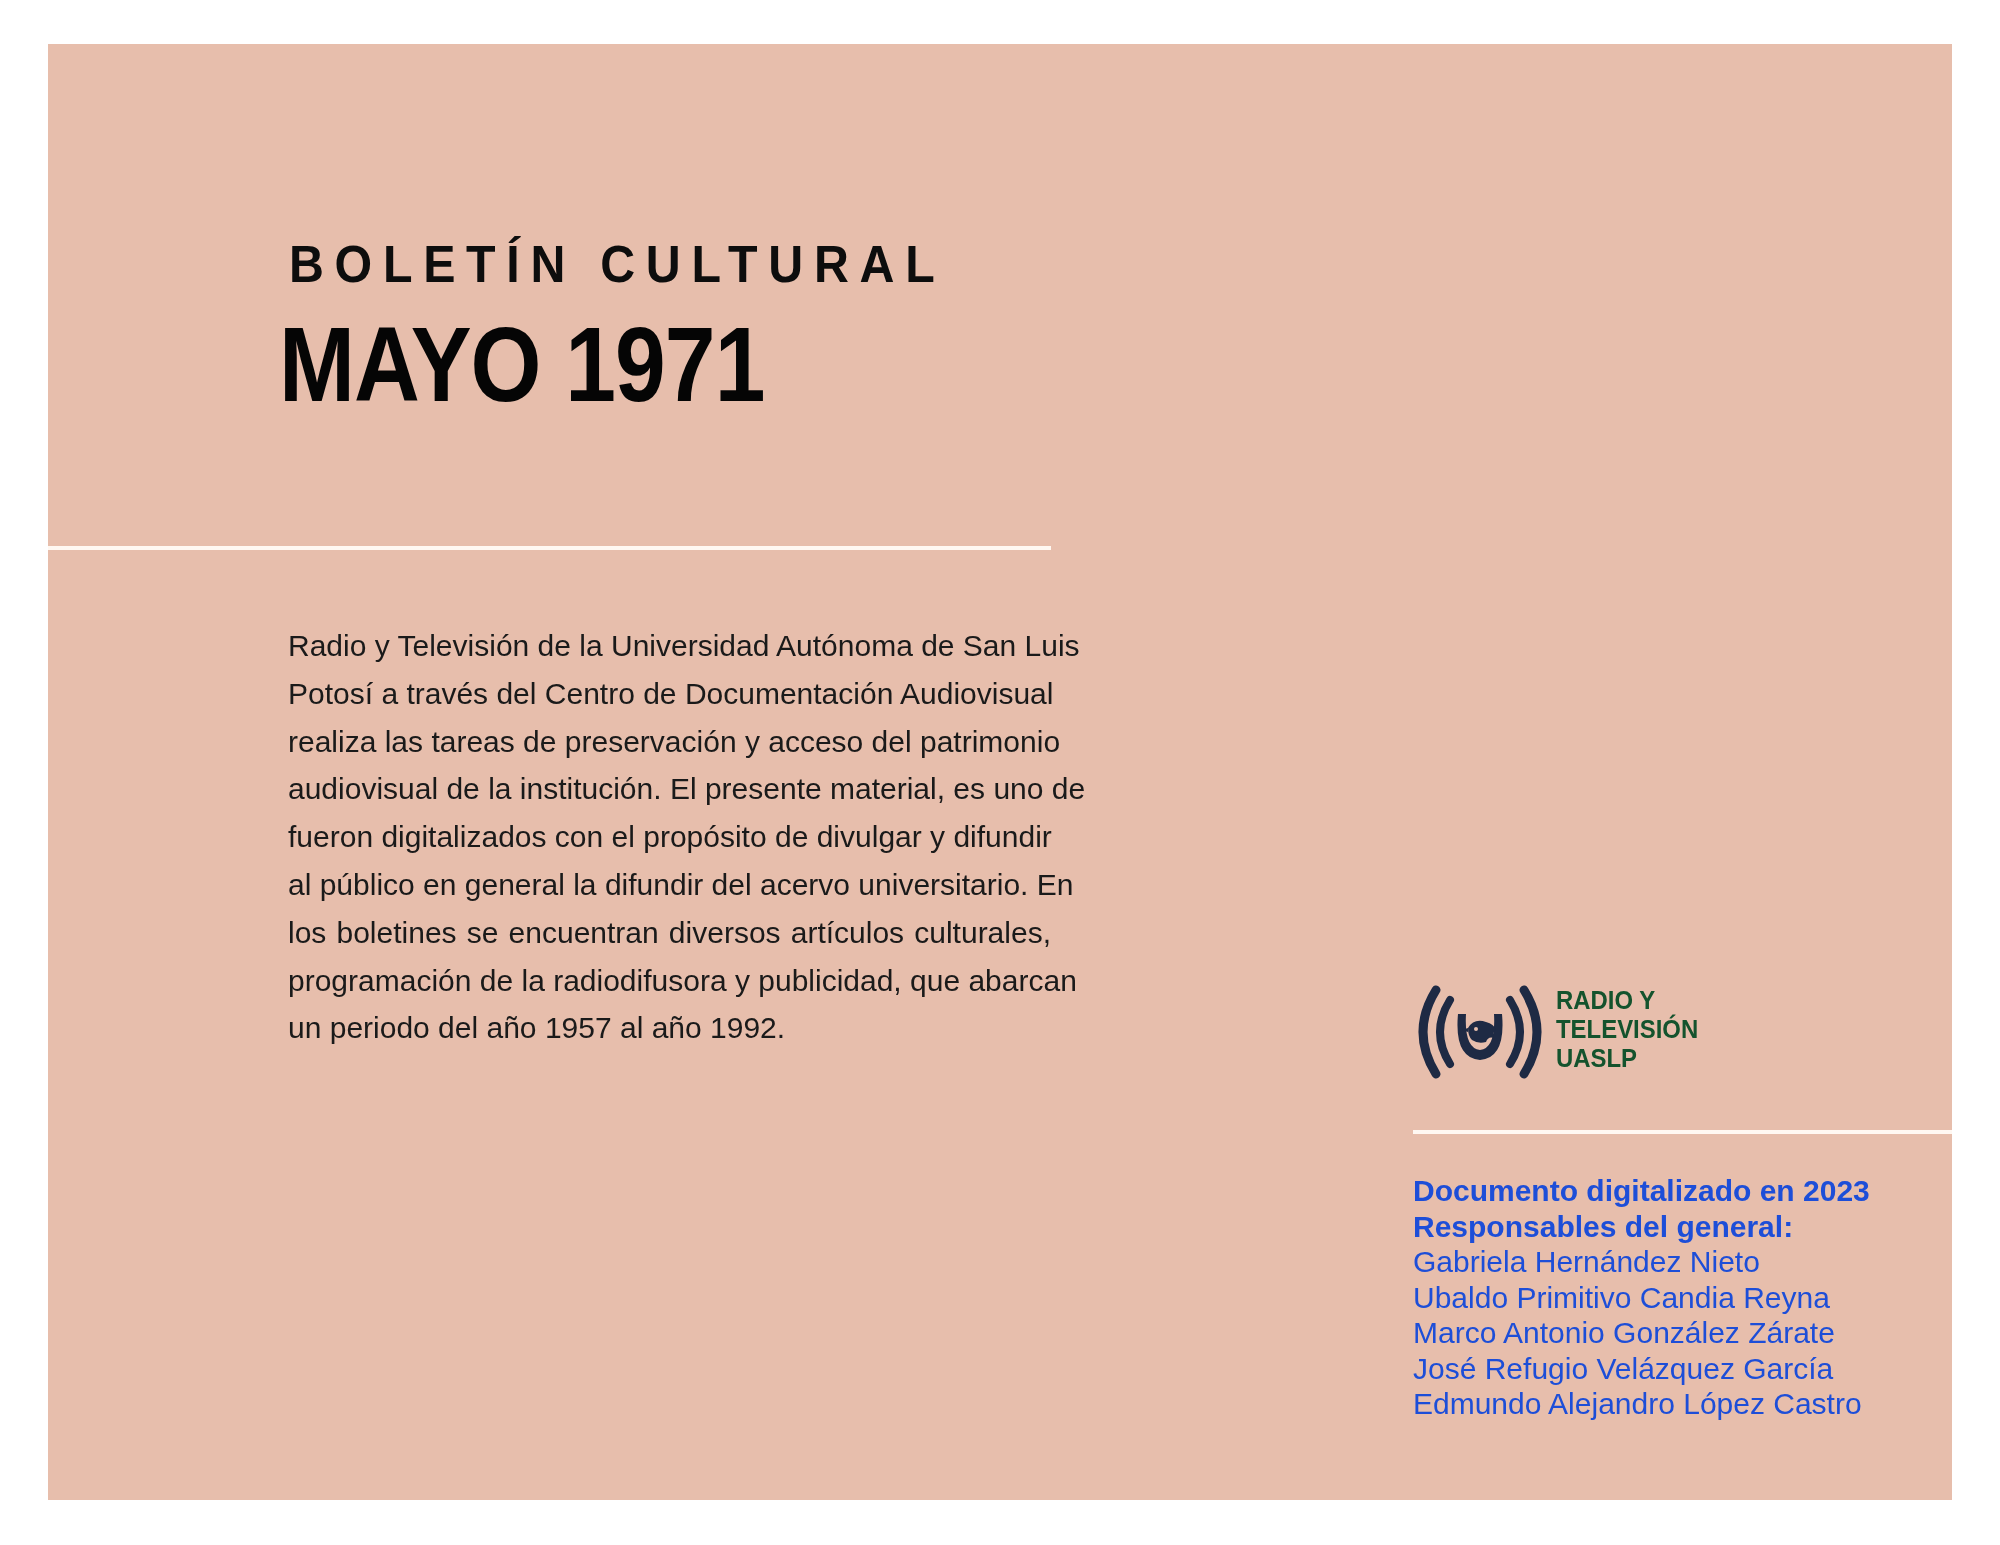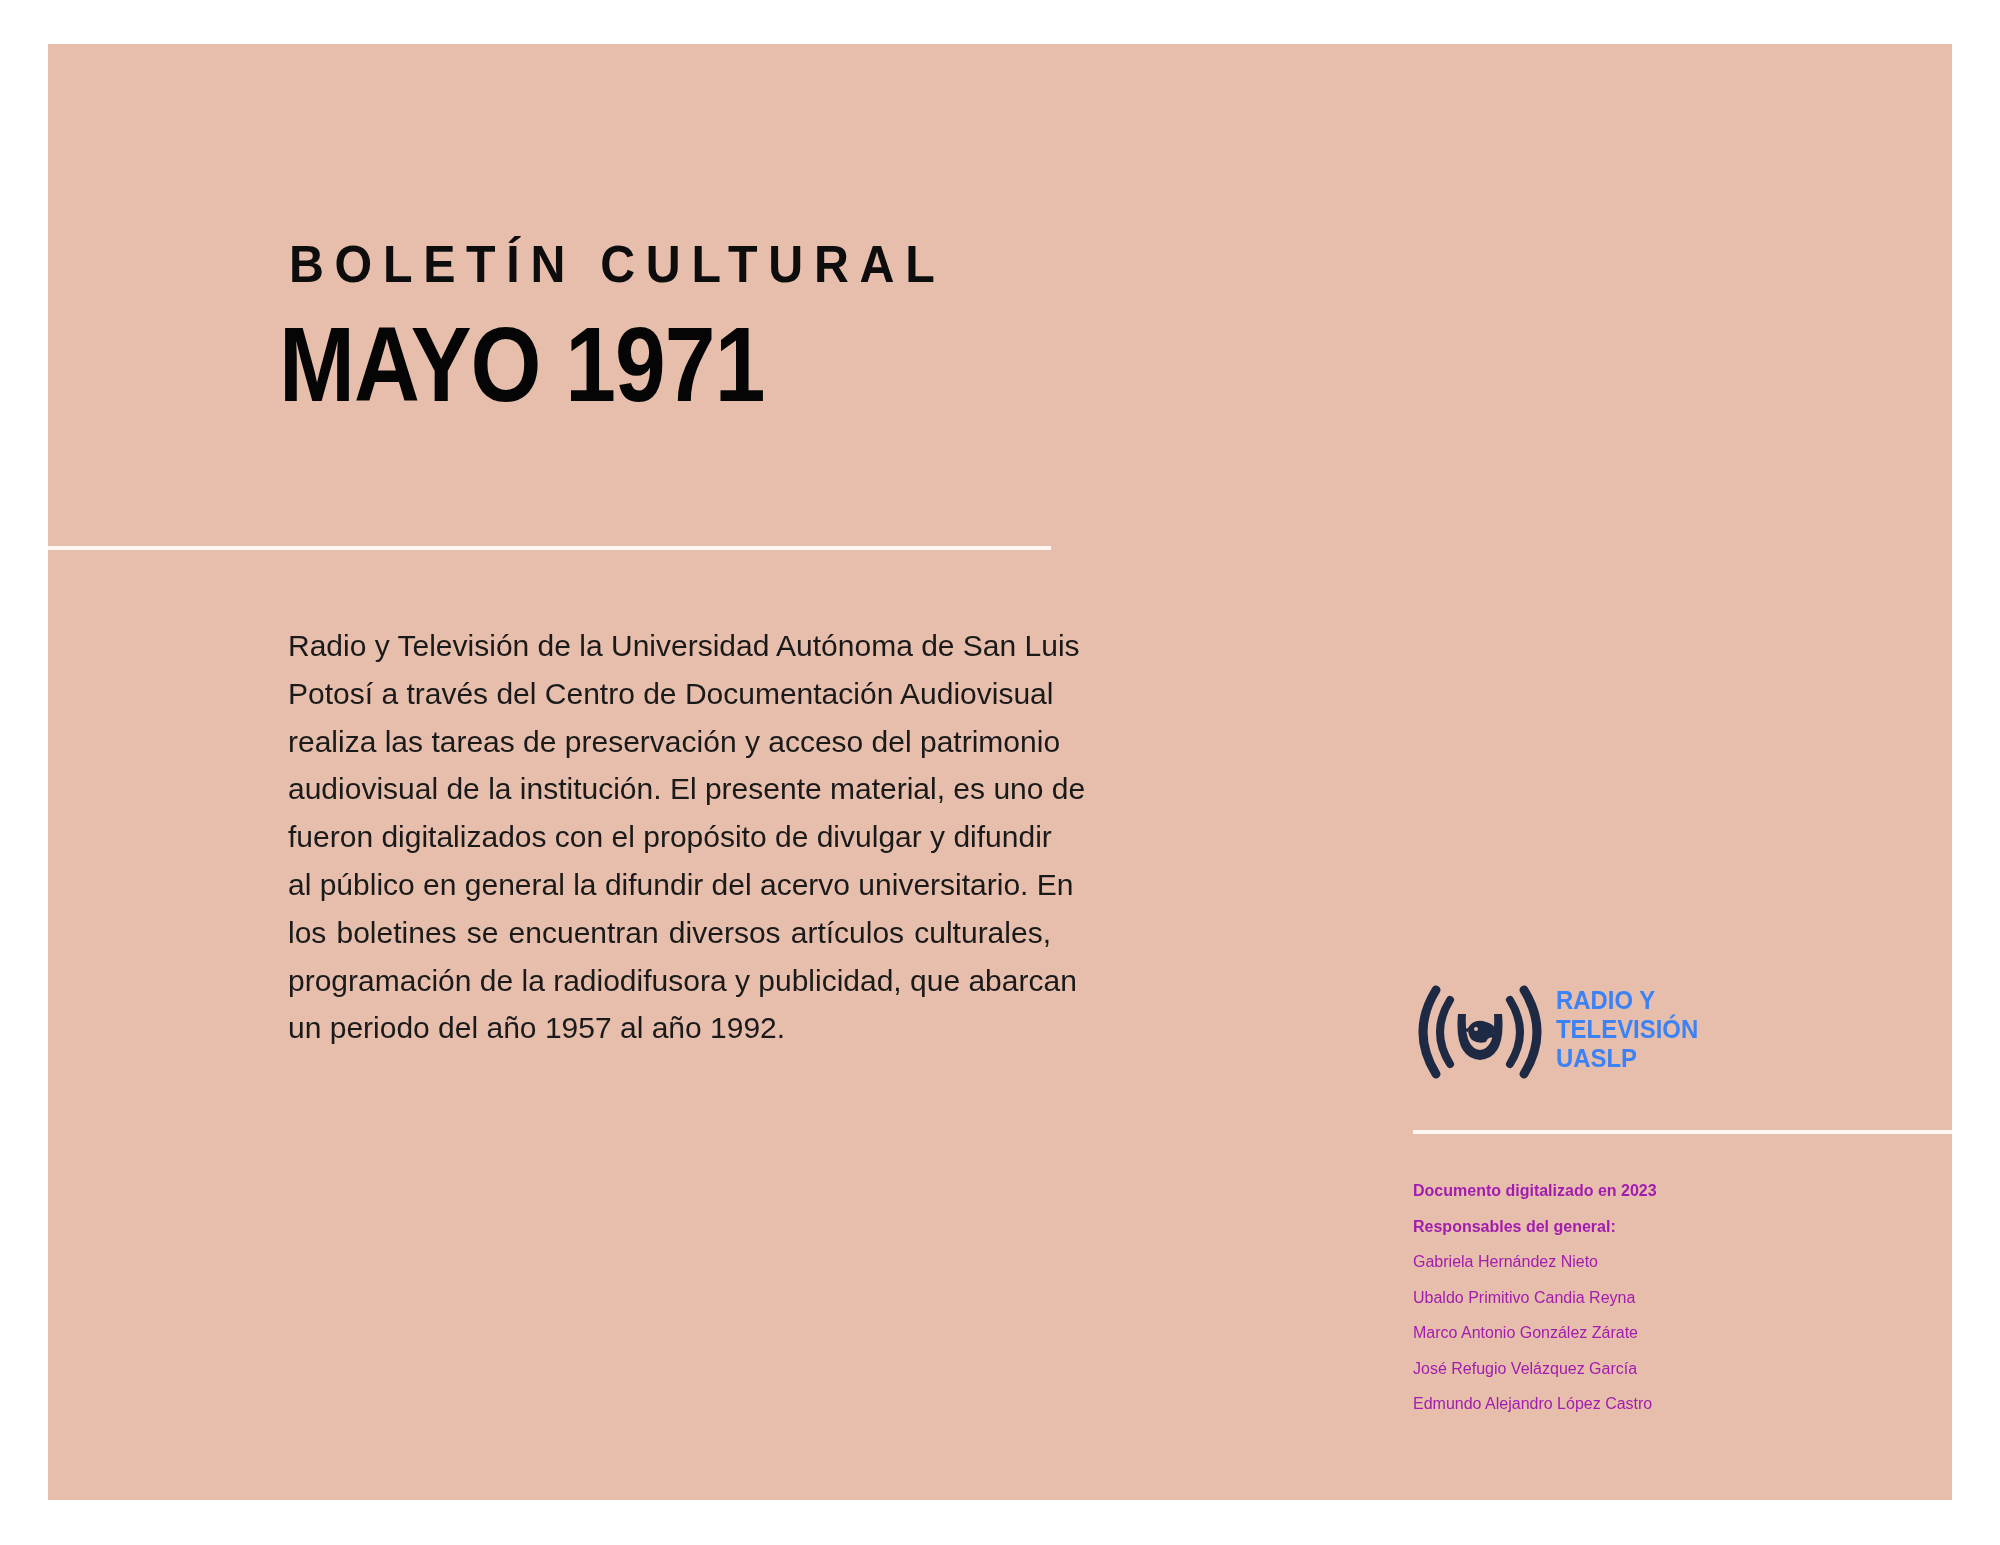--- a/index.html
+++ b/index.html
@@ -96,44 +96,44 @@
     height: 96px;
   }
   .logo-text {
     position: absolute;
     left: 142px;
     top: 2px;
     font-family: "Liberation Sans", sans-serif;
     font-weight: 700;
     font-size: 26px;
     line-height: 29px;
-    color: #3b82f6;
+    color: #14532d;
     white-space: nowrap;
   }
   .logo-text span {
     display: block;
     transform: scaleX(0.92);
     transform-origin: left top;
   }
   .divider-bottom {
     position: absolute;
     left: 1413px;
     top: 1130px;
     width: 539px;
     height: 4px;
     background: #FFF8F2;
   }
   .credits {
     position: absolute;
     left: 1413px;
     top: 1173px;
     font-family: "Liberation Sans", sans-serif;
-    font-size: 16px;
+    font-size: 30px;
     line-height: 35.5px;
-    color: #a21caf;
+    color: #1d4ed8;
     white-space: nowrap;
   }
   .credits .bold {
     font-weight: 700;
     display: block;
   }
   .credits .name {
     display: block;
   }
 </style>

